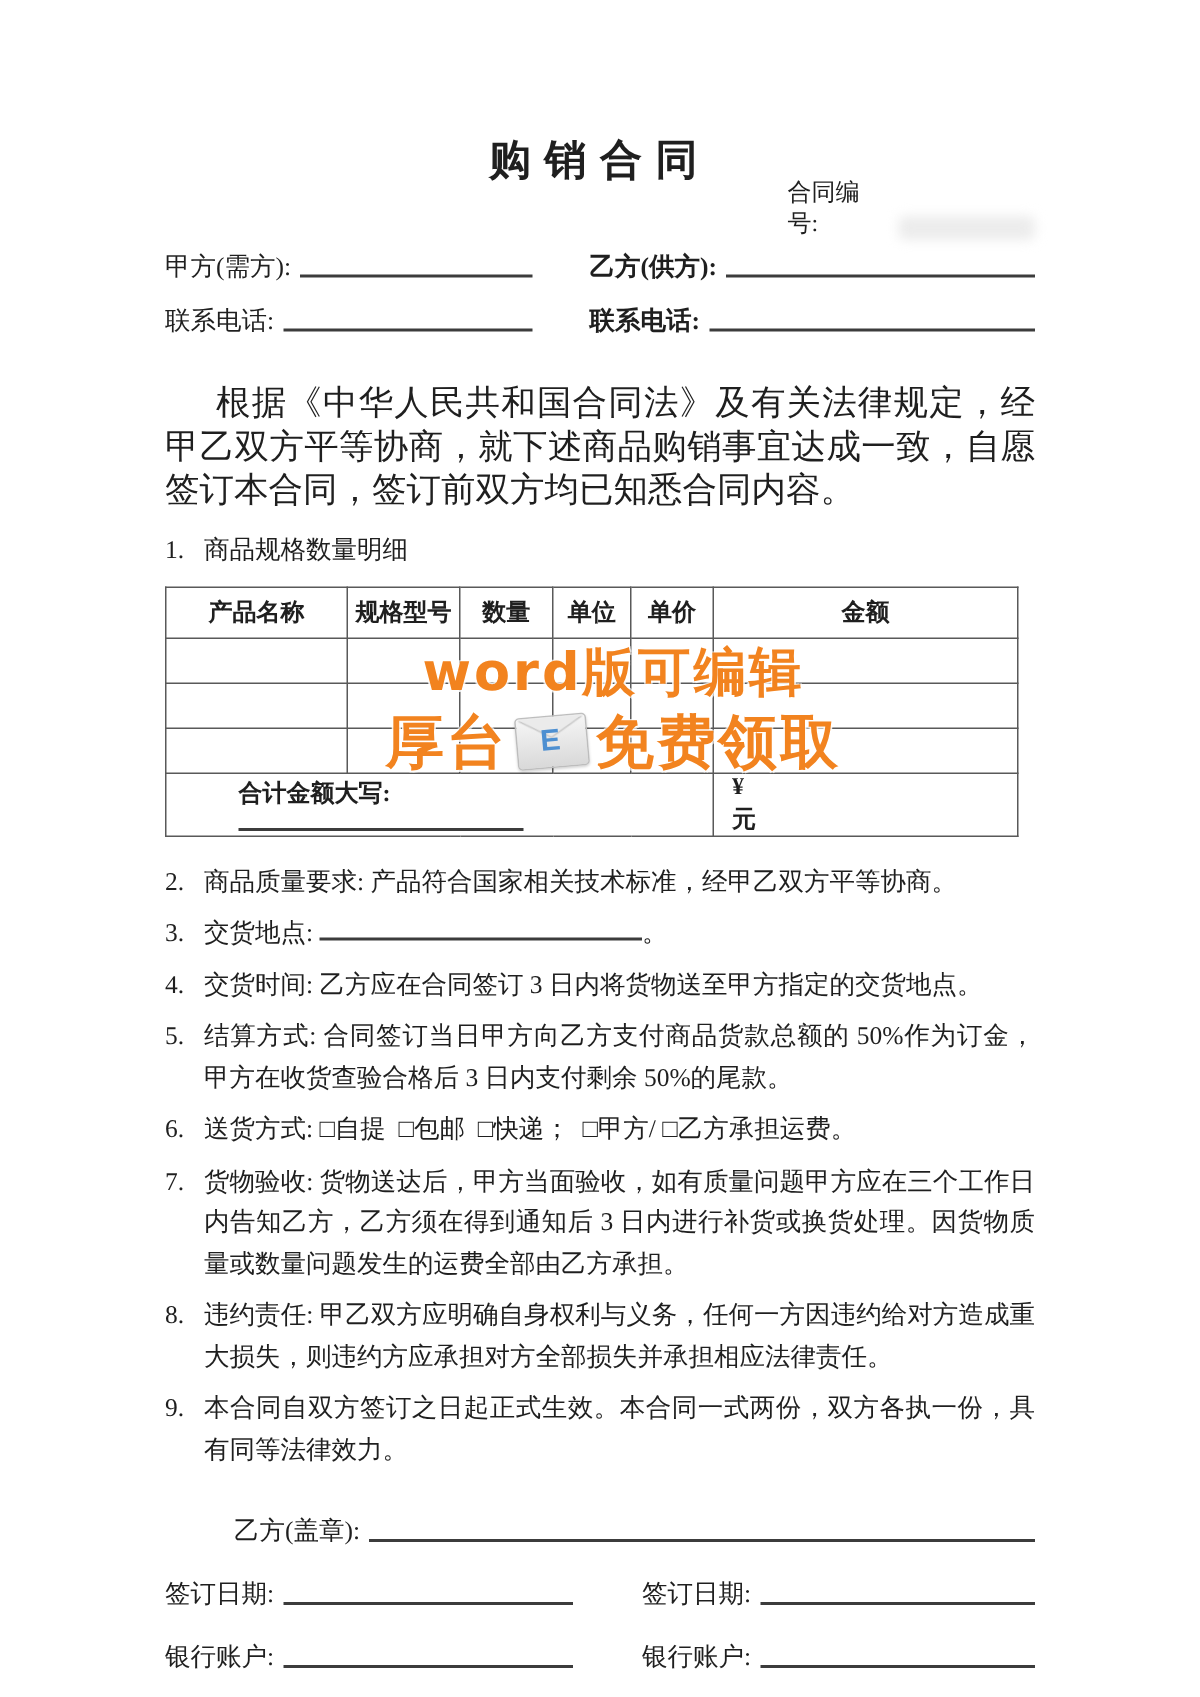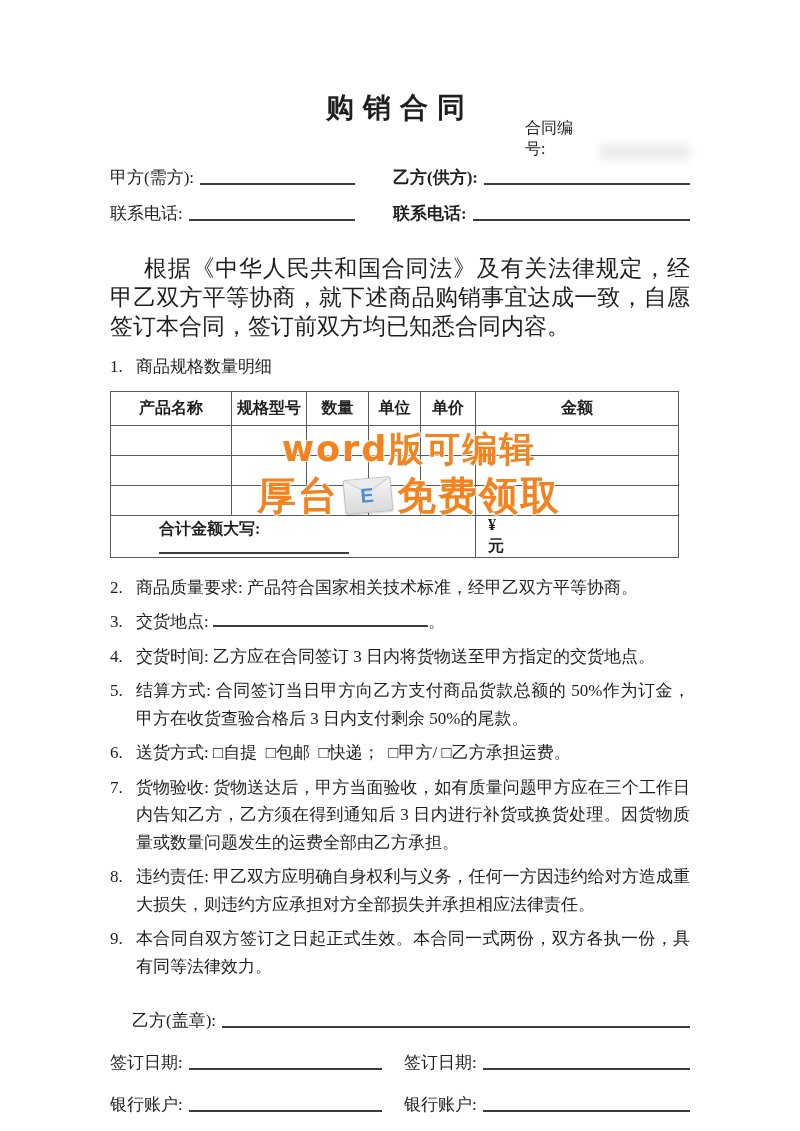--- a/index.html
+++ b/index.html
@@ -101,21 +101,21 @@
   }
   .envelope .eletter {
     position: absolute; inset: 0; display: flex; align-items: center; justify-content: center;
     font: 700 20px "Liberation Sans", sans-serif; font-style: normal;
     color: #4d8fd1;
   }
   .items-list { margin-top: 16px; }
   .signatures { margin-top: 10px; }
   .srow { display: flex; align-items: flex-end; height: 42px; }
   .s1 { width: 272px; display: flex; align-items: flex-end; }
-  .s2 { flex: 1; margin-left: 22px; display: flex; align-items: flex-end; }
+  .s2 { flex: 1; margin-left: 46px; display: flex; align-items: flex-end; }
 </style>
 </head>
 <body>
 
 <div class="page">
 
   <h1 class="title">购销合同</h1>
 
   <div class="contract-no">
     <span>合同编号:</span>

